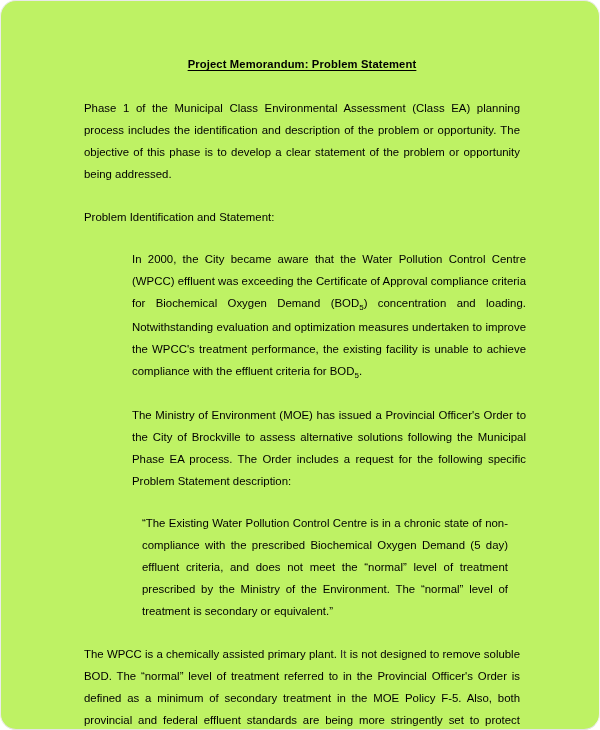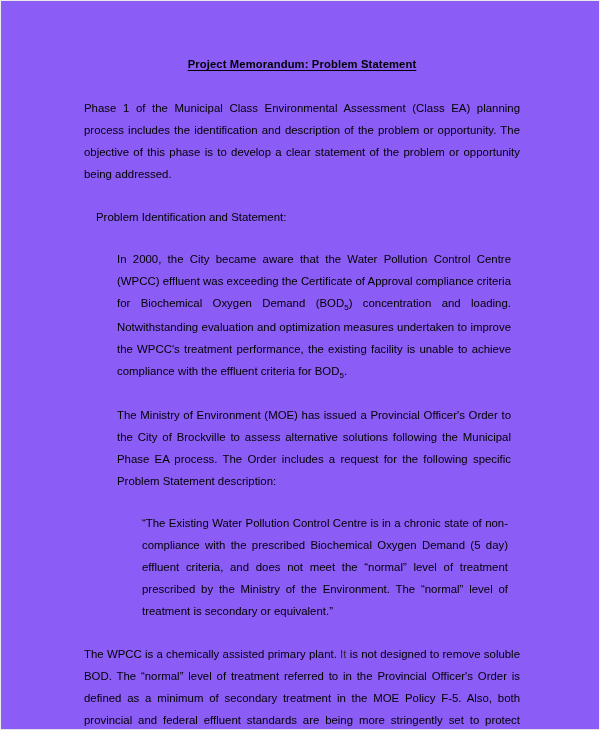--- a/index.html
+++ b/index.html
@@ -12,26 +12,27 @@
     background: #ffffff;
     font-family: "Liberation Sans", sans-serif;
     color: #000000;
     overflow: hidden;
   }
 
   #page {
     position: relative;
     width: 600px;
     height: 730px;
-    background: #8b5cf6;
+    background: #bef264;
     box-sizing: border-box;
     border-top: 1px solid #e9e9e9;
     border-left: 1px solid #ececec;
     border-right: 1px solid #f2f2f2;
     border-bottom: 1px solid #e4e4e4;
+    border-radius: 16px;
   }
 
   #content {
     position: absolute;
     left: 83px;
     top: 56px;
     width: 436px;
   }
 
   .doc-title {
@@ -53,31 +54,30 @@
     text-align: justify;
     margin: 0;
     letter-spacing: 0.01px;
   }
 
   .gap-lg { height: 21px; }
   .gap-md { height: 20px; }
 
   
   .indent-1 {
-    margin-left: 33px;
+    margin-left: 48px;
     width: 394px;
   }
   .indent-2 {
     margin-left: 58px;
     width: 366px;
   }
 
   .label-line {
     text-align: left;
-    margin-left: 12px;
   }
 
   sub {
     font-size: 8px;
     vertical-align: baseline;
     position: relative;
     top: 2.5px;
   }
 
   .tint {

